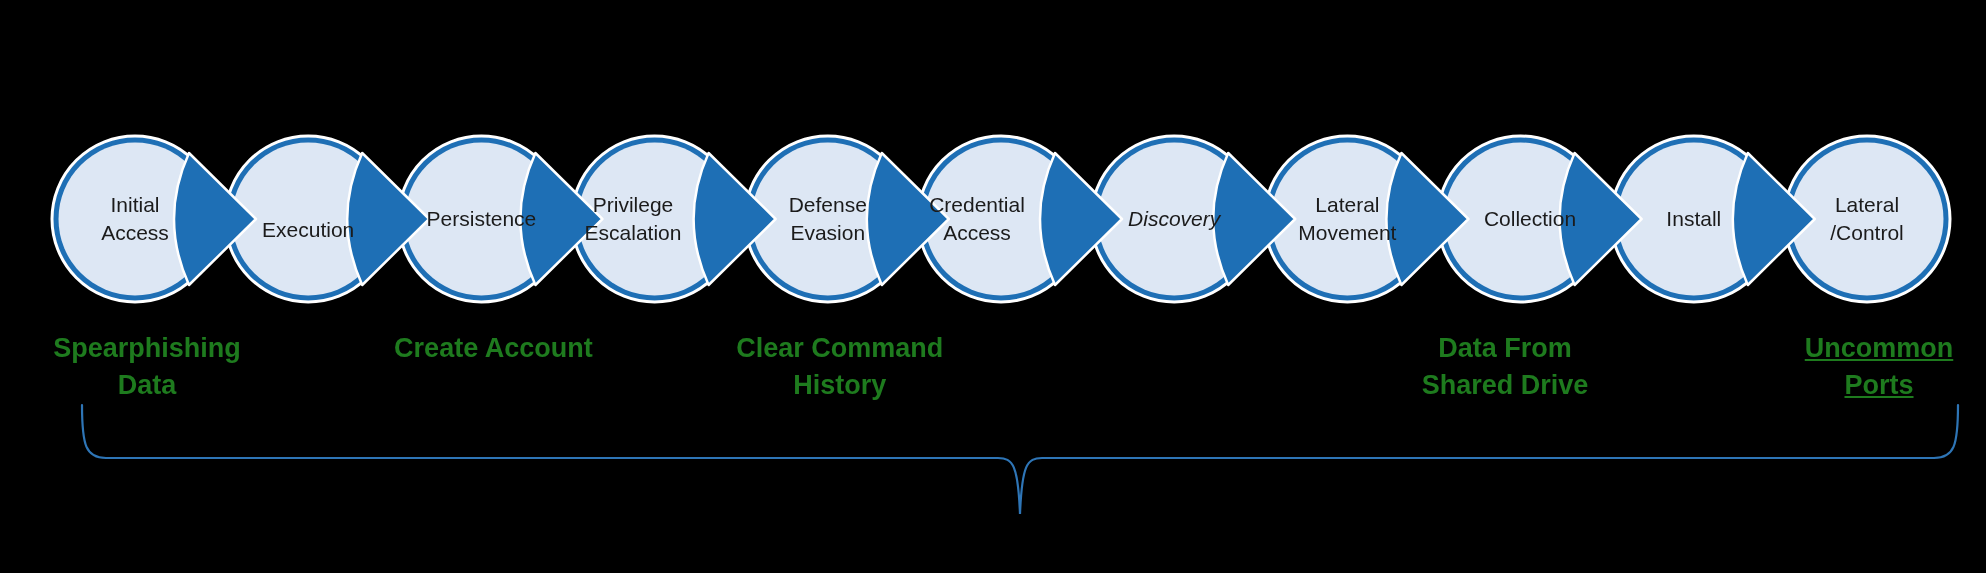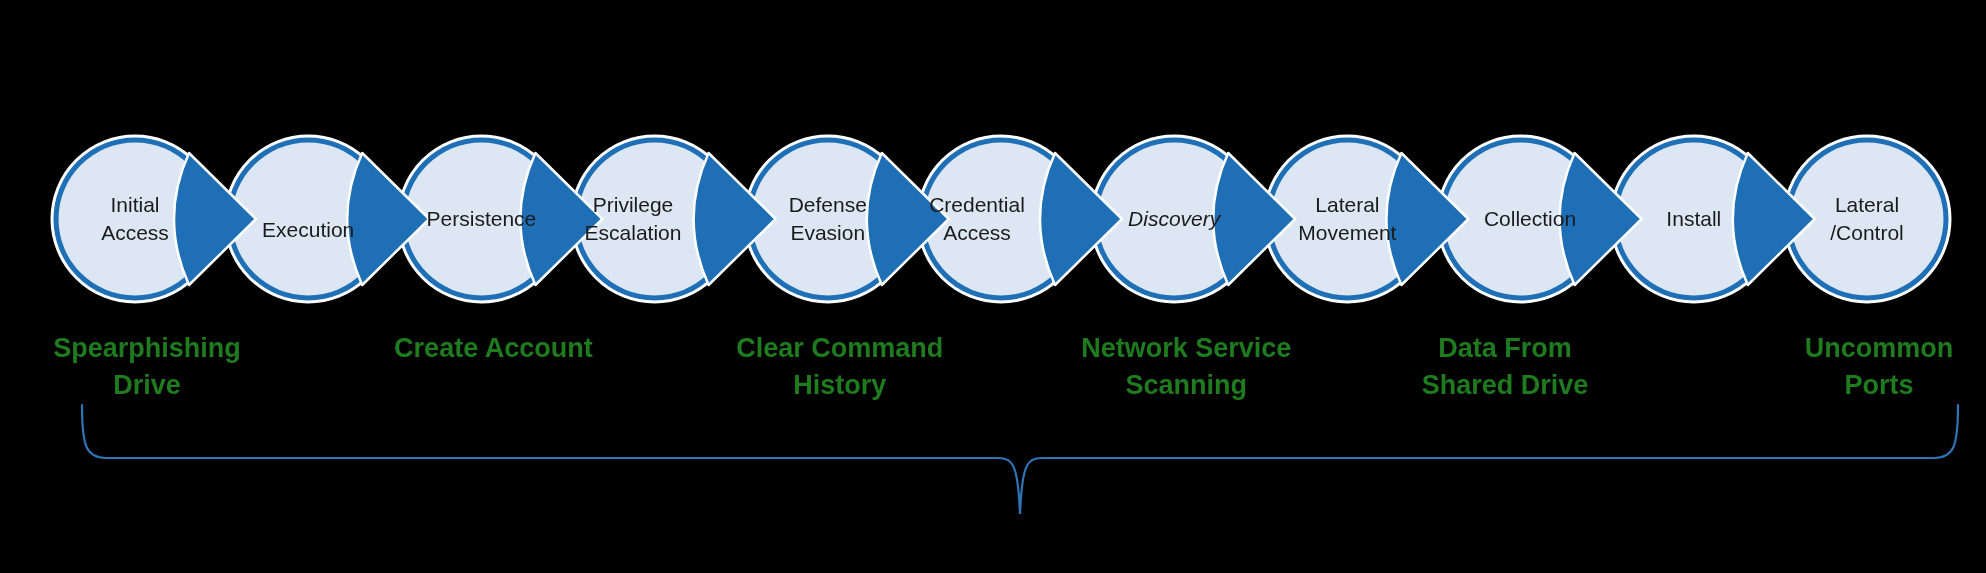--- a/index.html
+++ b/index.html
@@ -152,25 +152,23 @@
       <div class="stage-label" style="left: 977px; top: 219px;">Credential
 Access</div>
       <div class="stage-label" style="left: 1174.2px; top: 219px; font-style: italic;">Discovery</div>
       <div class="stage-label" style="left: 1347.4px; top: 219px;">Lateral
 Movement</div>
       <div class="stage-label" style="left: 1530px; top: 219px;">Collection</div>
       <div class="stage-label" style="left: 1693.8px; top: 219px;">Install</div>
       <div class="stage-label" style="left: 1867px; top: 219px;">Lateral
 /Control</div>
       <div class="technique-label" style="left: 147px;">Spearphishing
-Drive</div>
+Data</div>
       <div class="technique-label" style="left: 839.8px;">Clear Command
 History</div>
       <div class="technique-label" style="left: 493.4px;">Create Account</div>
-      <div class="technique-label" style="left: 1186.2px;">Network Service
-Scanning</div>
       <div class="technique-label" style="left: 1505px;">Data From
 Shared Drive</div>
-      <div class="technique-label" style="left: 1879px;">Uncommon
+      <div class="technique-label" style="left: 1879px; text-decoration: underline;">Uncommon
 Ports</div>
     </div>
 
 </div>
 
 </body></html>

